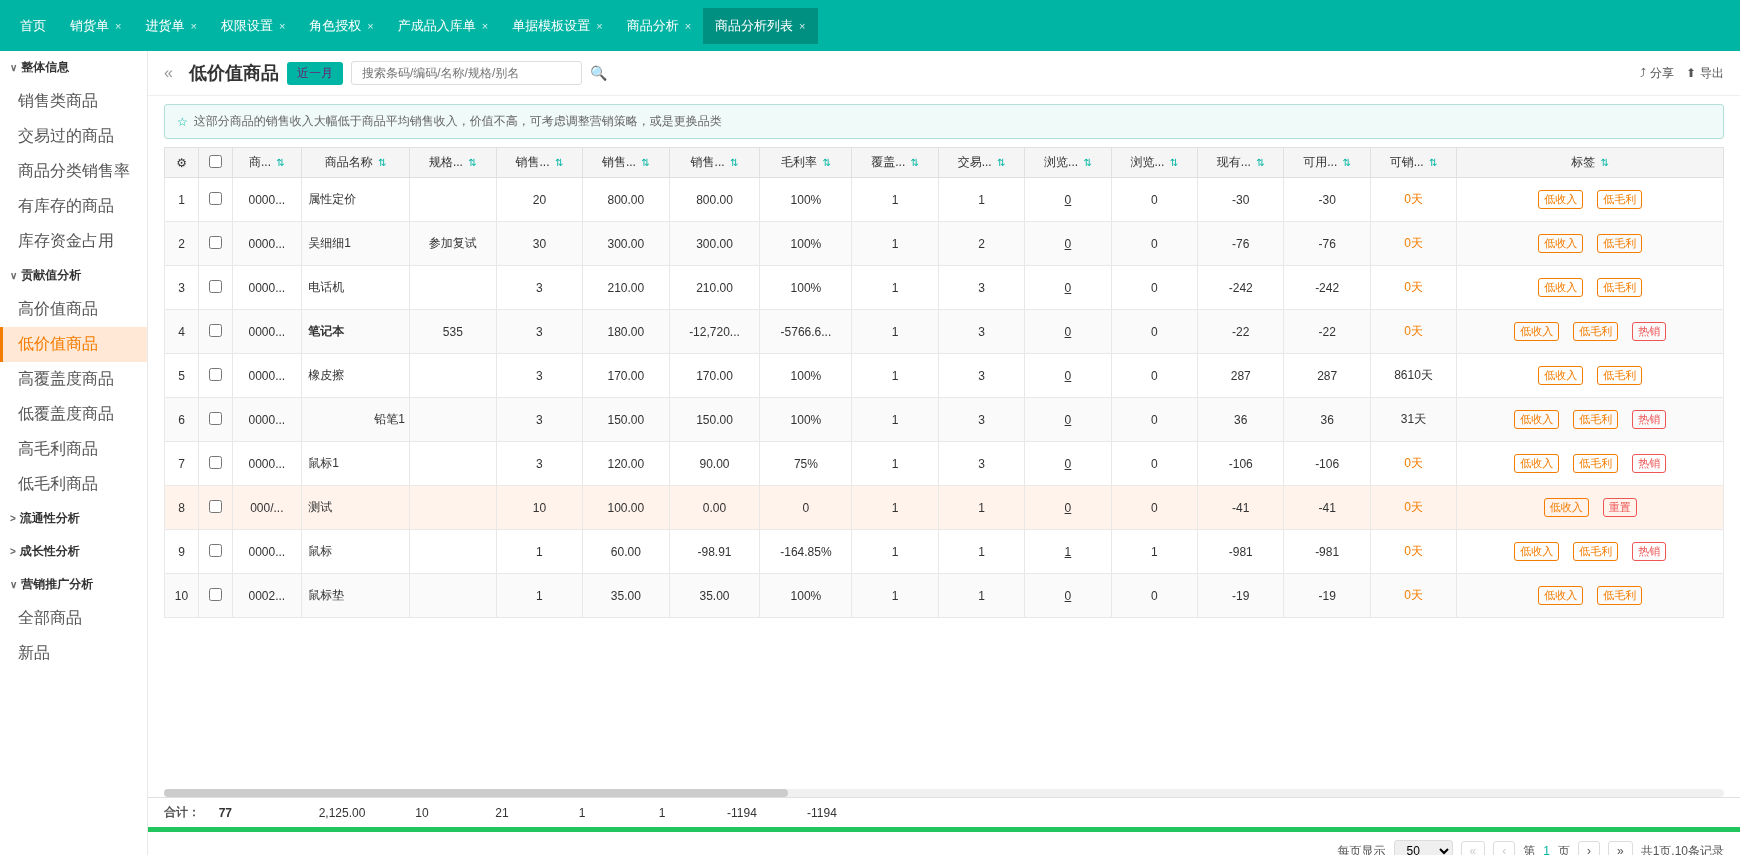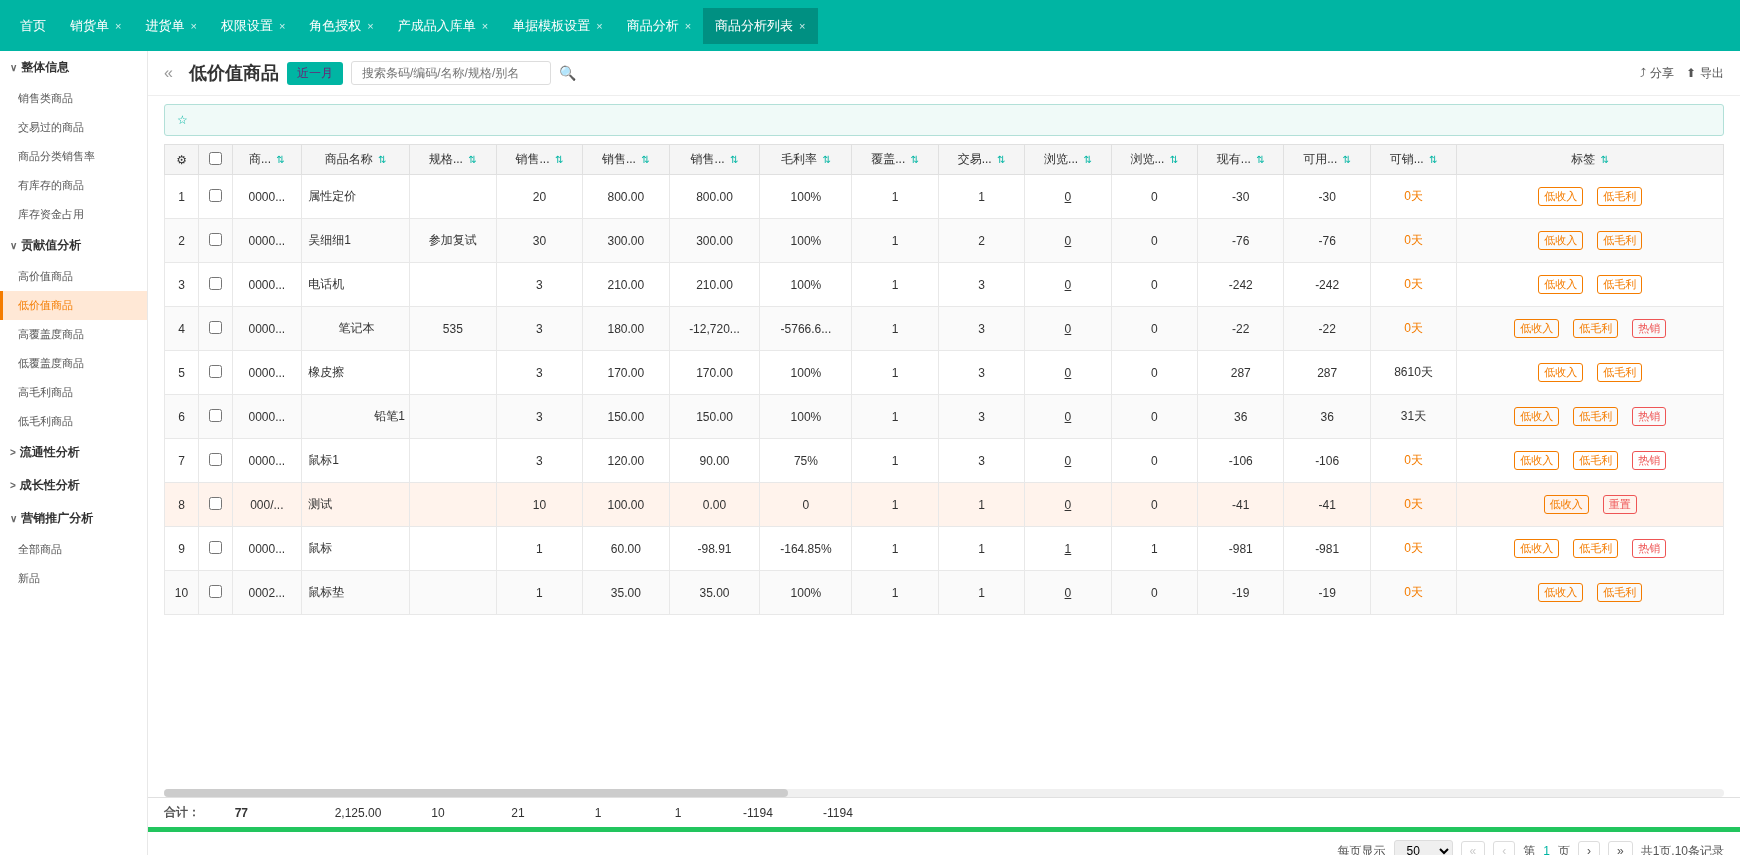--- a/index.html
+++ b/index.html
@@ -47,21 +47,21 @@
       font-size: 12px;
       color: #333;
       cursor: pointer;
       font-weight: bold;
     }
     .sidebar-group-header .arrow { margin-right: 4px; color: #666; font-size: 10px; }
     .sidebar-item {
       padding: 7px 10px 7px 18px;
       color: #555;
       cursor: pointer;
-      font-size: 11px;
+      font-size: 16px;
     }
     .sidebar-item.active { background: #ffe8d6; color: #f47c00; border-left: 3px solid #f47c00; padding-left: 15px; }
 
     
     .content-area {
       flex: 1;
       display: flex;
       flex-direction: column;
       overflow: hidden;
       background: #fff;
@@ -86,21 +86,21 @@
       border: none;
       border-radius: 3px;
       padding: 3px 10px;
       font-size: 12px;
       cursor: pointer;
     }
     .search-input {
       border: 1px solid #ddd;
       border-radius: 3px;
       padding: 4px 10px;
-      width: 200px;
+      width: 231px;
       font-size: 12px;
       color: #999;
     }
     .search-icon { color: #00b5a3; font-size: 14px; cursor: pointer; }
     .header-right {
       margin-left: auto;
       display: flex;
       gap: 12px;
     }
     .action-btn {
@@ -179,21 +179,21 @@
     .days-gray { color: #333; }
 
     
     .table-footer {
       border-top: 1px solid #e0e0e0;
       padding: 6px 16px;
       display: flex;
       align-items: center;
       background: #fff;
     }
-    .footer-label { color: #555; margin-right: 28px; font-weight: bold; }
+    .footer-label { color: #555; margin-right: 12px; font-weight: bold; }
     .footer-sum { display: flex; gap: 20px; flex: 1; }
     .footer-val { color: #333; min-width: 60px; text-align: center; }
 
     .pagination-bar {
       display: flex;
       align-items: center;
       justify-content: flex-end;
       padding: 8px 16px;
       border-top: 5px solid #22c55e;
       gap: 8px;
@@ -296,20 +296,21 @@
           <span>分享</span>
         </span>
         <span class="action-btn">
           <span>⬆</span>
           <span>导出</span>
         </span>
       </div>
     </div>
     <div class="info-bar">
       <span class="info-bar-icon">☆</span>
+      <span>这部分商品的销售收入大幅低于商品平均销售收入，价值不高，可考虑调整营销策略，或是更换品类</span>
     </div>
     <div class="table-container">
       <table>
         <thead>
           <tr>
             <th>⚙</th>
             <th><input type="checkbox" style=""></th>
             <th>商... <span class="sort-icon">⇅</span></th>
             <th>商品名称 <span class="sort-icon">⇅</span></th>
             <th>规格... <span class="sort-icon">⇅</span></th>
@@ -382,21 +383,21 @@
       <td>0</td>
       <td>-242</td>
       <td>-242</td>
       <td class="days-orange">0天</td>
       <td><span class="tag-label tag-orange">低收入</span><span class="tag-label tag-orange">低毛利</span></td>
     </tr>
             <tr>
       <td>4</td>
       <td><input type="checkbox" style=""></td>
       <td>0000...</td>
-      <td style="text-align:center;padding-left:6px;">笔记本</td>
+      <td style="text-align:left;padding-left:6px;font-weight:bold;">笔记本</td>
       <td>535</td>
       <td>3</td>
       <td>180.00</td>
       <td>-12,720...</td>
       <td>-5766.6...</td>
       <td>1</td>
       <td>3</td>
       <td><span class="link-underline">0</span></td>
       <td>0</td>
       <td>-22</td>

